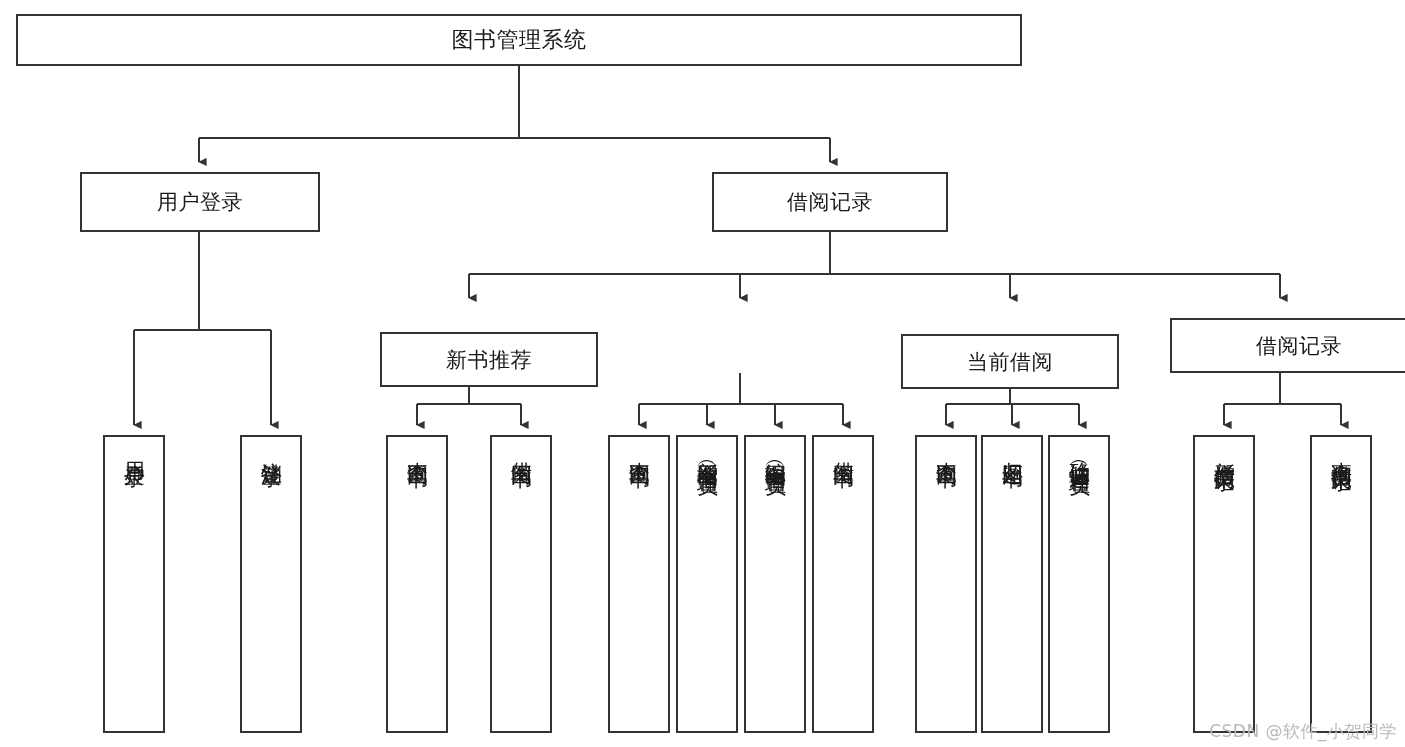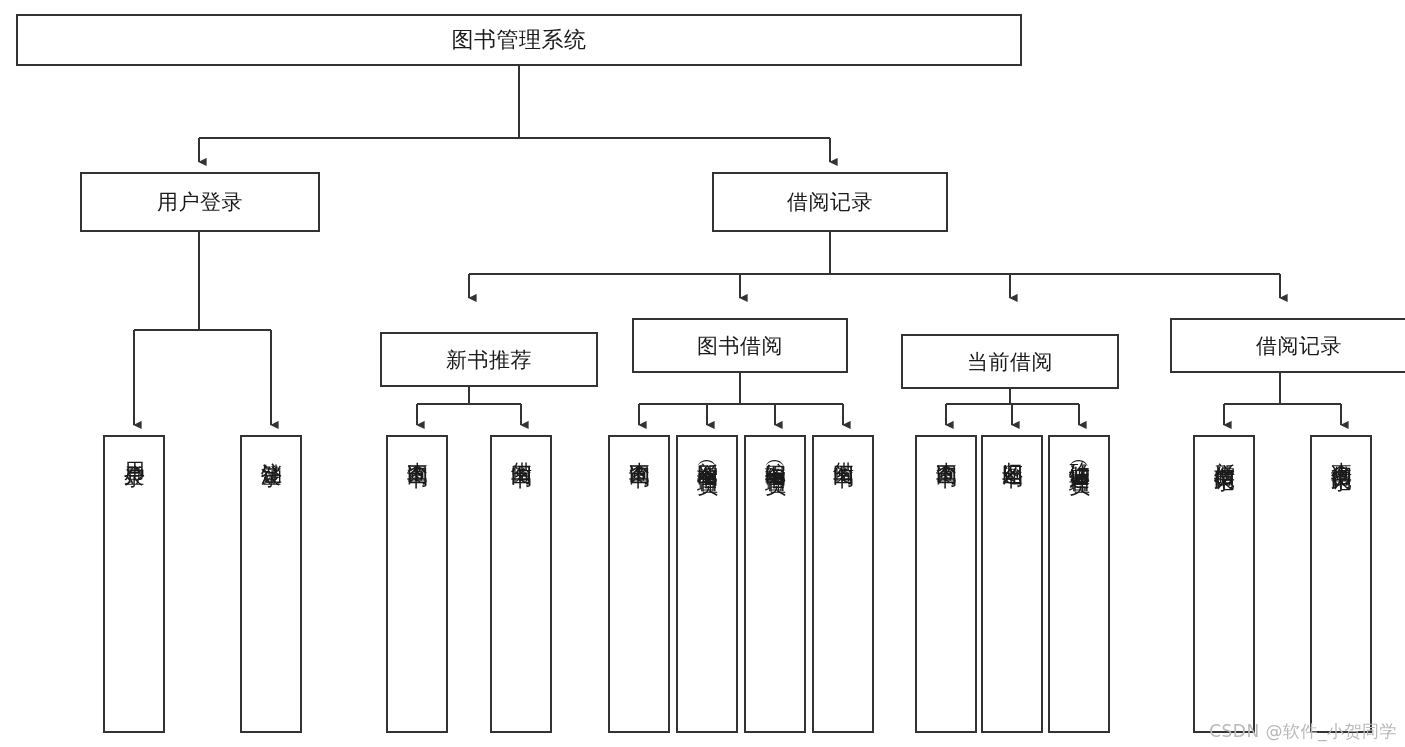--- a/index.html
+++ b/index.html
@@ -133,23 +133,20 @@
   <div class="node node-h" style="left:80px; top:172px; width:240px; height:60px;">
     <span class="node-label">用户登录</span>
   </div>
   <div class="node node-h" style="left:712px; top:172px; width:236px; height:60px;">
     <span class="node-label">借阅记录</span>
   </div>
 
   <div class="node node-h" style="left:360px; top:332px; width:218px; height:55px;margin-left:20px;">
     <span class="node-label">新书推荐</span>
   </div>
-  <div class="node node-h" style="left:632px; top:318px; width:216px; height:55px;">
-    <span class="node-label">图书借阅</span>
-  </div>
   <div class="node node-h" style="left:901px; top:318px; width:218px; height:55px;margin-top:16px;">
     <span class="node-label">当前借阅</span>
   </div>
   <div class="node node-h" style="left:1170px; top:318px; width:258px; height:55px;">
     <span class="node-label">借阅记录</span>
   </div>
 
   <div class="node node-v" style="left:103px; top:435px; width:62px; height:298px;">
     <span class="node-label">用户登录</span>
   </div>

